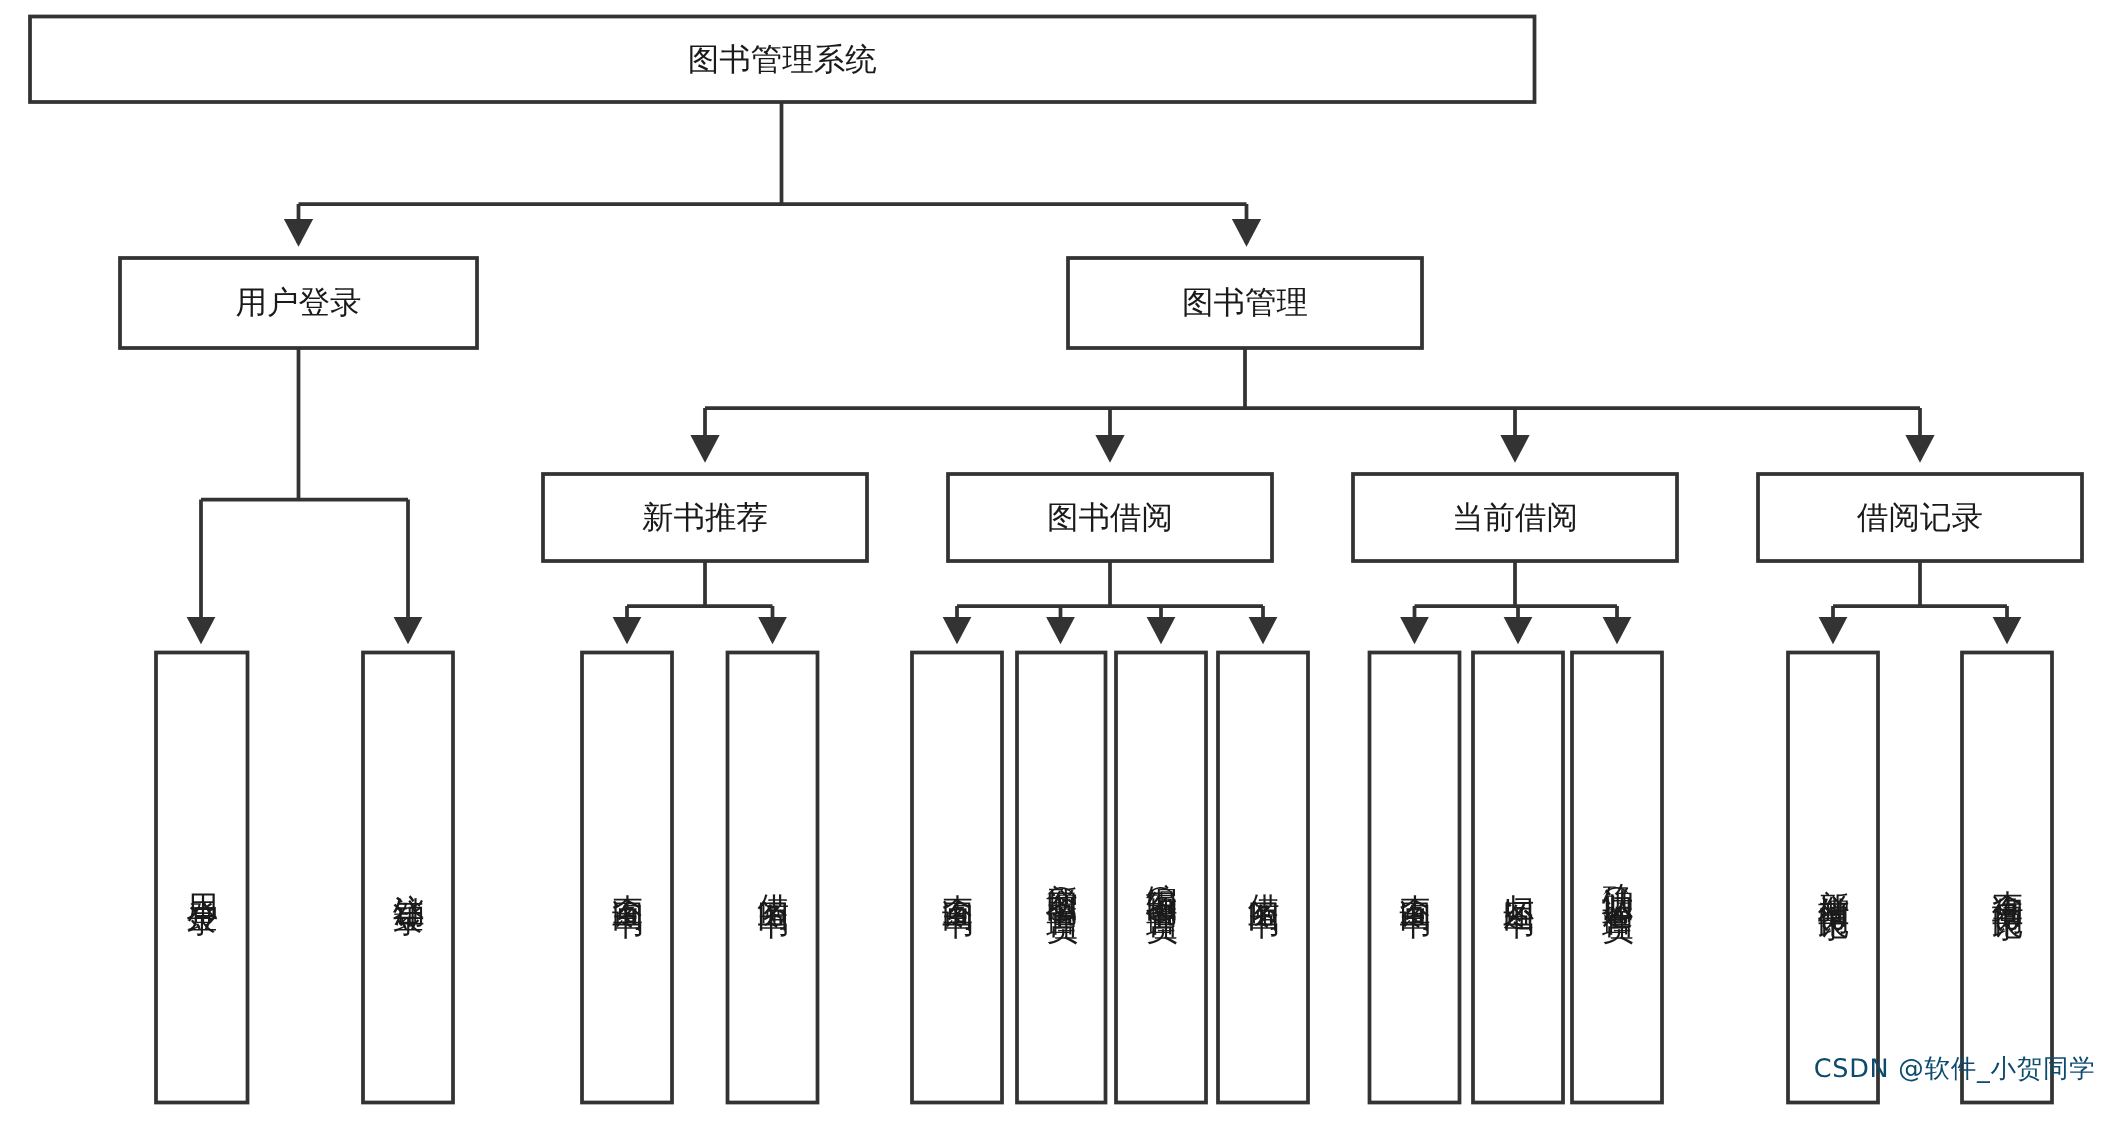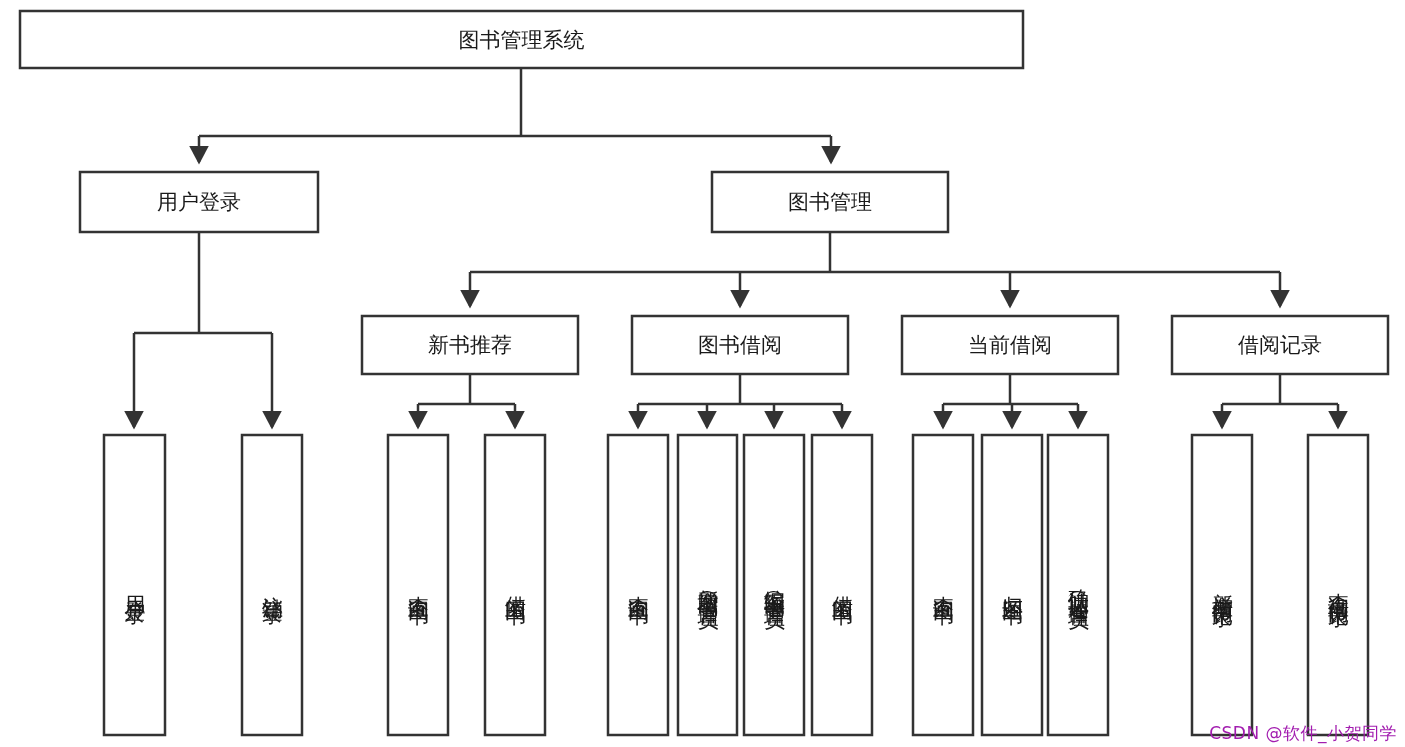--- a/index.html
+++ b/index.html
@@ -50,24 +50,24 @@
     text-align: center;
   }
   .connector {
     stroke: #333333;
     stroke-width: 2.5;
     fill: none;
   }
   .watermark {
     position: absolute;
     right: 8px;
-    bottom: 2px;
+    bottom: 23px;
     font-family: "DejaVu Sans", "Liberation Sans", sans-serif;
     font-size: 17px;
-    color: #a21caf;
+    color: #0c4a6e;
     letter-spacing: 0.5px;
     user-select: none;
   }
 </style>
 </head>
 <body>
 
 <svg id="diagram" viewBox="0 0 1405 747" xmlns="http://www.w3.org/2000/svg">
   <defs>
     <marker id="arrowhead" markerWidth="9" markerHeight="9" refX="6.4" refY="4.5" orient="auto" markerUnits="strokeWidth">

